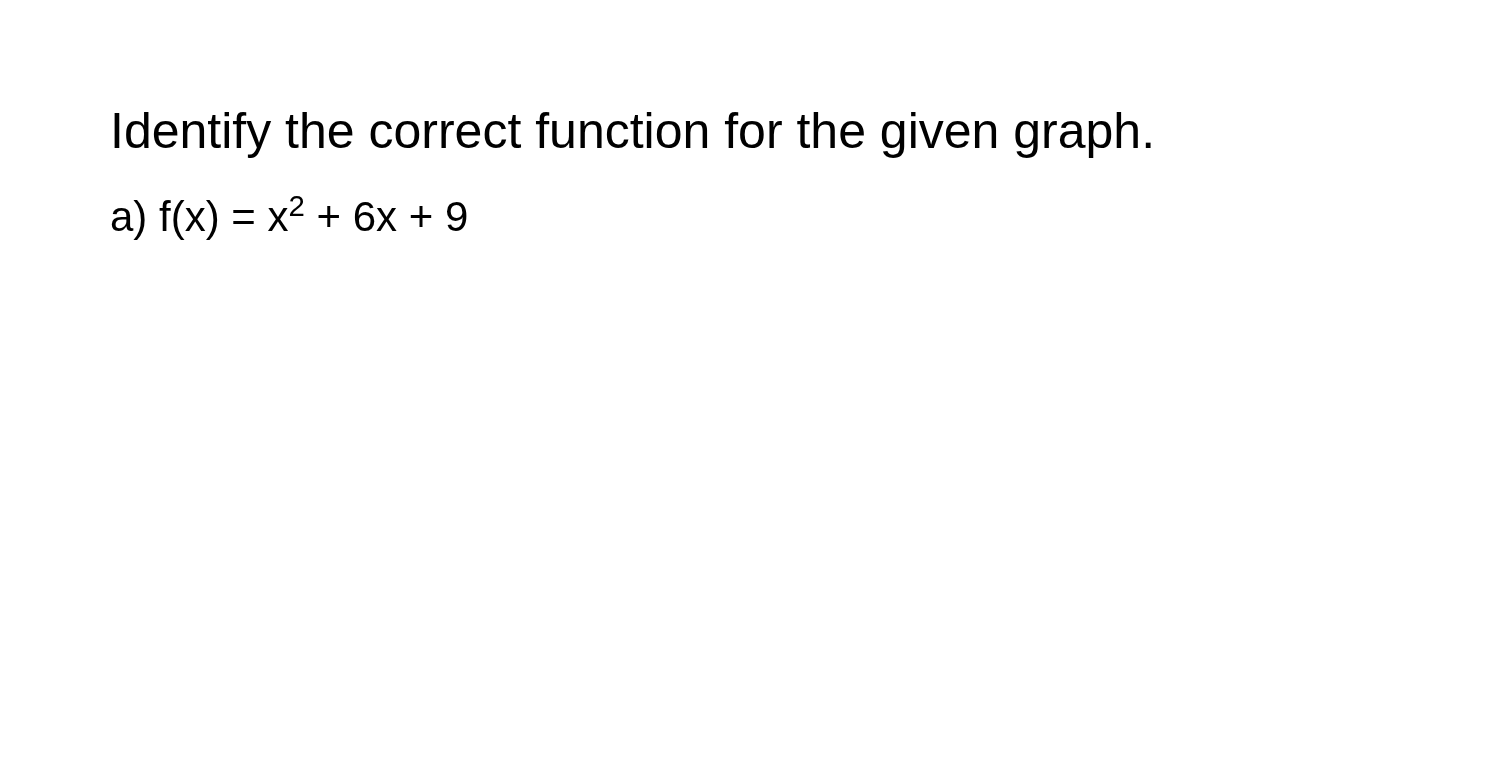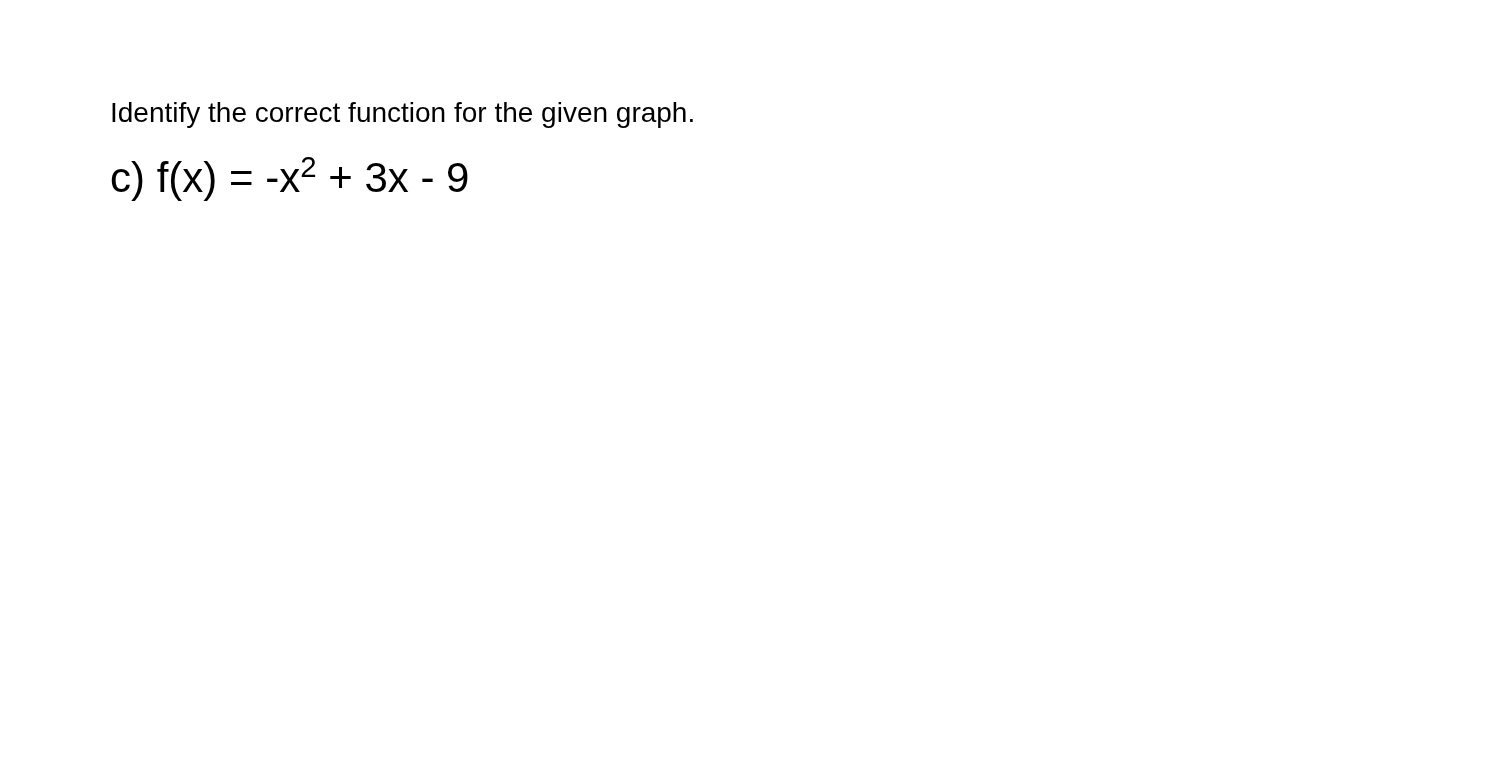--- a/index.html
+++ b/index.html
@@ -11,21 +11,21 @@
       width: 1500px;
       height: 776px;
       background: #ffffff;
       font-family: -apple-system, BlinkMacSystemFont, "Segoe UI", Helvetica, Arial, sans-serif;
       padding: 88px 110px;
     }
     .content {
       color: #000000;
     }
     .question-line {
-      font-size: 28px;
+      font-size: 50px;
       line-height: 1.75;
       font-weight: 400;
     }
     .option {
       font-size: 42px;
       line-height: 1.55;
       font-weight: 400;
       margin-top: 8px;
     }
     sup {
@@ -33,19 +33,19 @@
       vertical-align: super;
       line-height: 0;
     }
   </style>
 </head>
 <body>
 
 <div class="content">
   <div class="question-line">Identify the correct function for the given graph.</div>
 
+  <div class="option">
+    <span>a) f(x) = x</span><sup>2</sup><span> + 6x + 9</span>
+  </div>
 
 
-  <div class="option">
-    <span>c) f(x) = -x</span><sup>2</sup><span> + 3x - 9</span>
-  </div>
 
 </div>
 
 </body></html>

